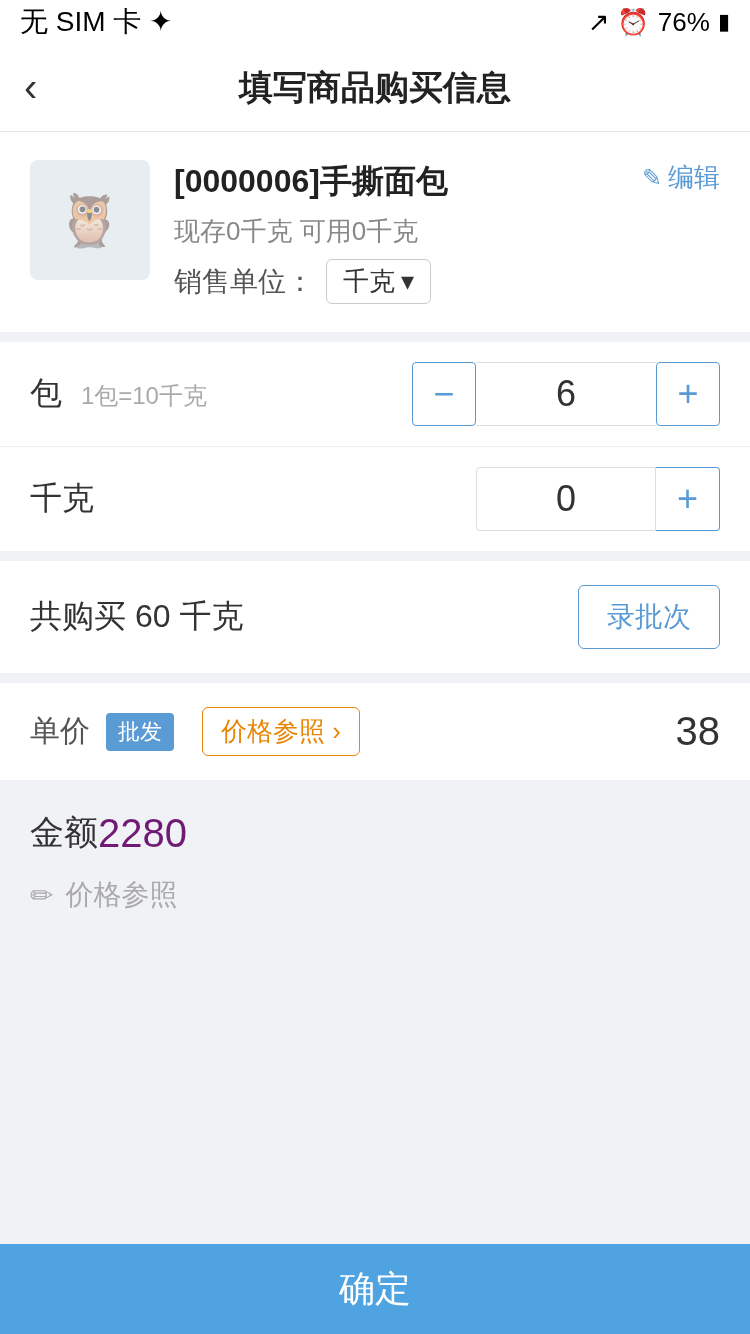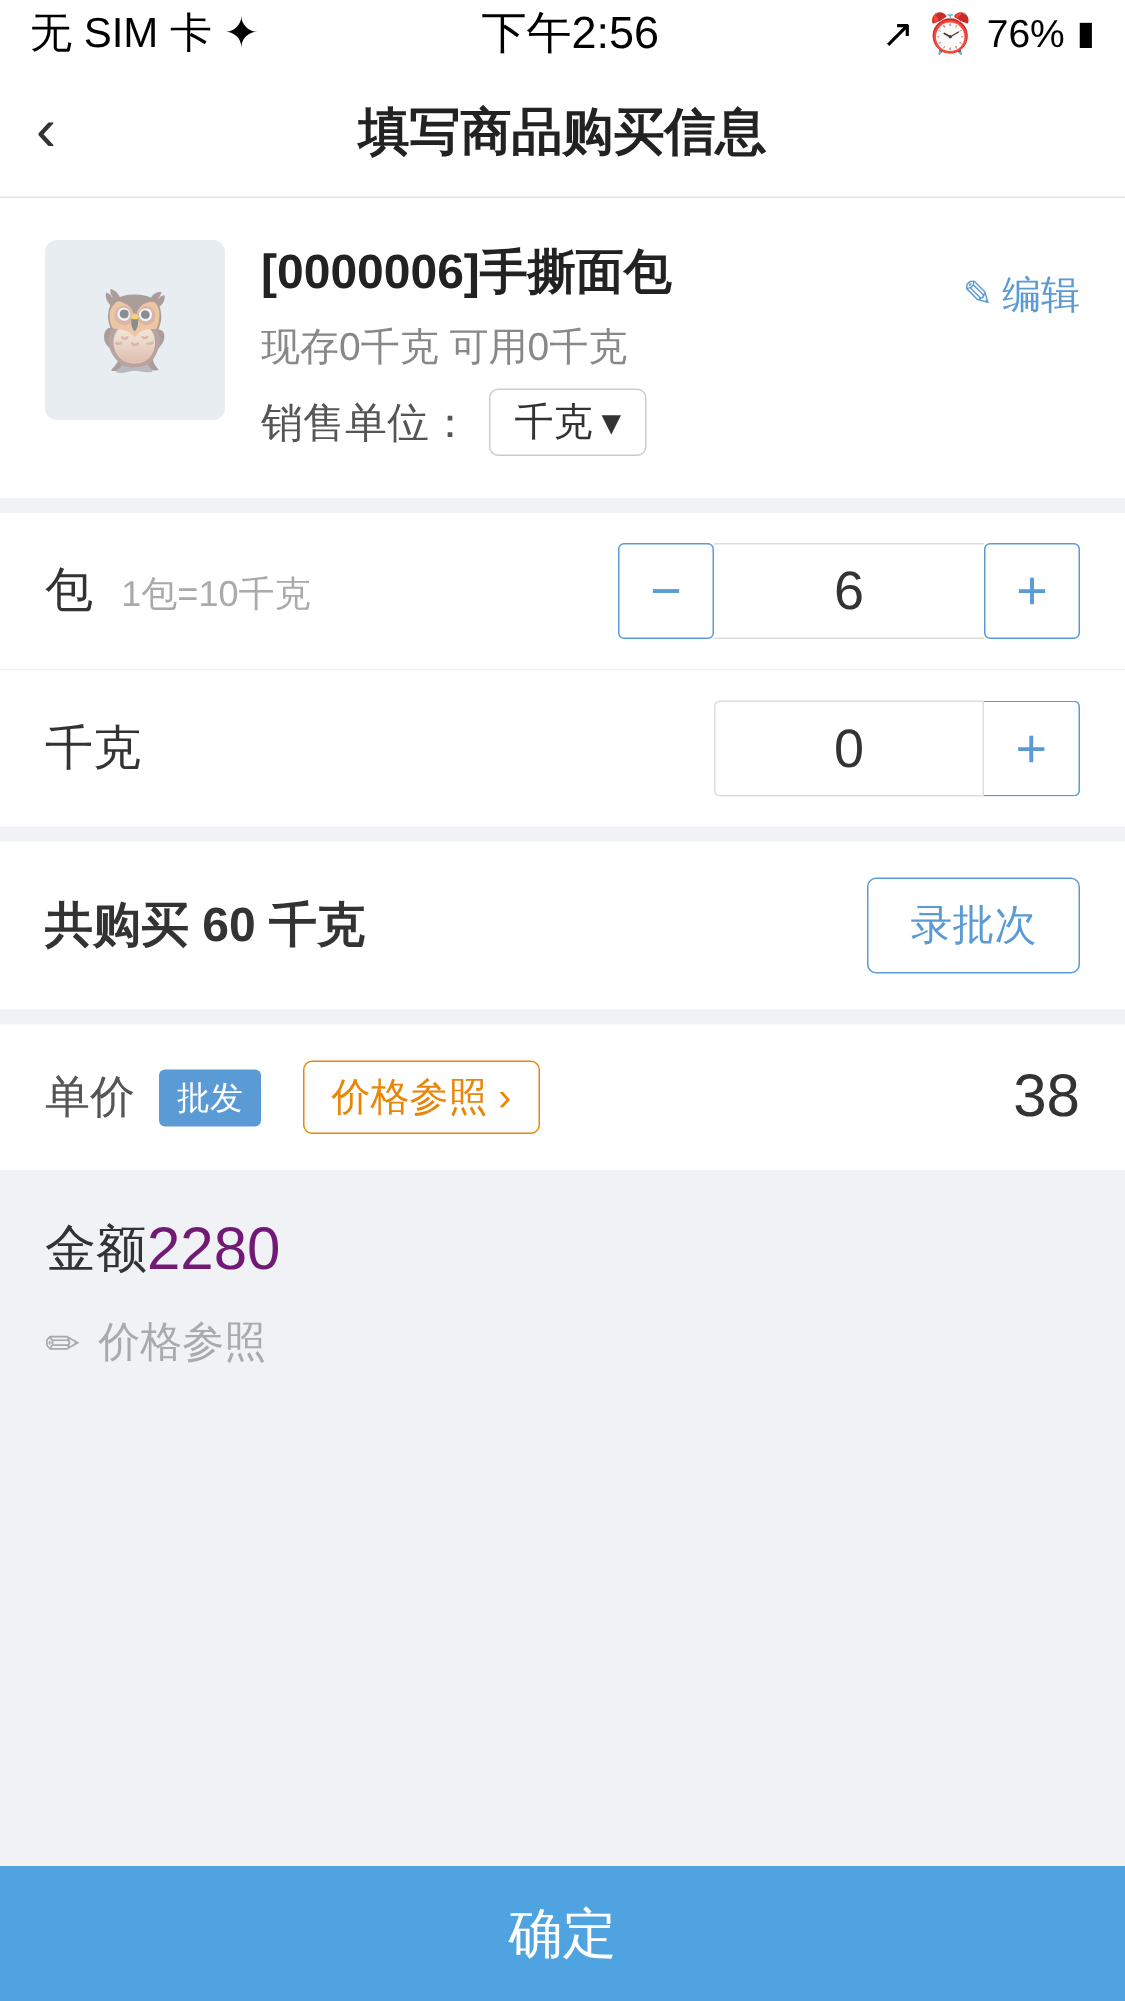--- a/index.html
+++ b/index.html
@@ -109,21 +109,21 @@
       color: #5b9bd5;
       font-size: 26px;
       display: flex;
       align-items: center;
       gap: 6px;
       margin-left: auto;
     }
     .product-info-row {
       display: flex;
       justify-content: space-between;
-      align-items: flex-end;
+      align-items: flex-start;
     }
     .input-row {
       display: flex;
       align-items: center;
       padding: 20px 30px;
       background: #fff;
       border-bottom: 1px solid #f0f0f0;
     }
     .input-label {
       font-size: 32px;
@@ -180,21 +180,20 @@
       background: #fff;
       padding: 24px 30px;
       display: flex;
       align-items: center;
       justify-content: space-between;
       border-bottom: 10px solid #f0f2f5;
     }
     .summary-text {
       font-size: 32px;
       color: #333;
-      font-weight: bold;
     }
     .summary-btn {
       border: 1.5px solid #5b9bd5;
       color: #5b9bd5;
       background: #fff;
       border-radius: 6px;
       padding: 12px 28px;
       font-size: 28px;
       cursor: pointer;
     }
@@ -292,21 +291,20 @@
 
     .bottom-space { height: 90px; }
   </style>
 </head>
 <body>
 
 <div class="status-bar">
   <div class="status-left">
     <span>无 SIM 卡 ✦</span>
   </div>
-  <div class="status-center">下午2:56</div>
   <div class="status-right">
     <span>↗</span>
     <span>⏰</span>
     <span>76%</span>
     <span style="font-size:22px;">▮</span>
   </div>
 </div>
 
 <div class="nav-bar">
   <div class="nav-back">‹</div>

